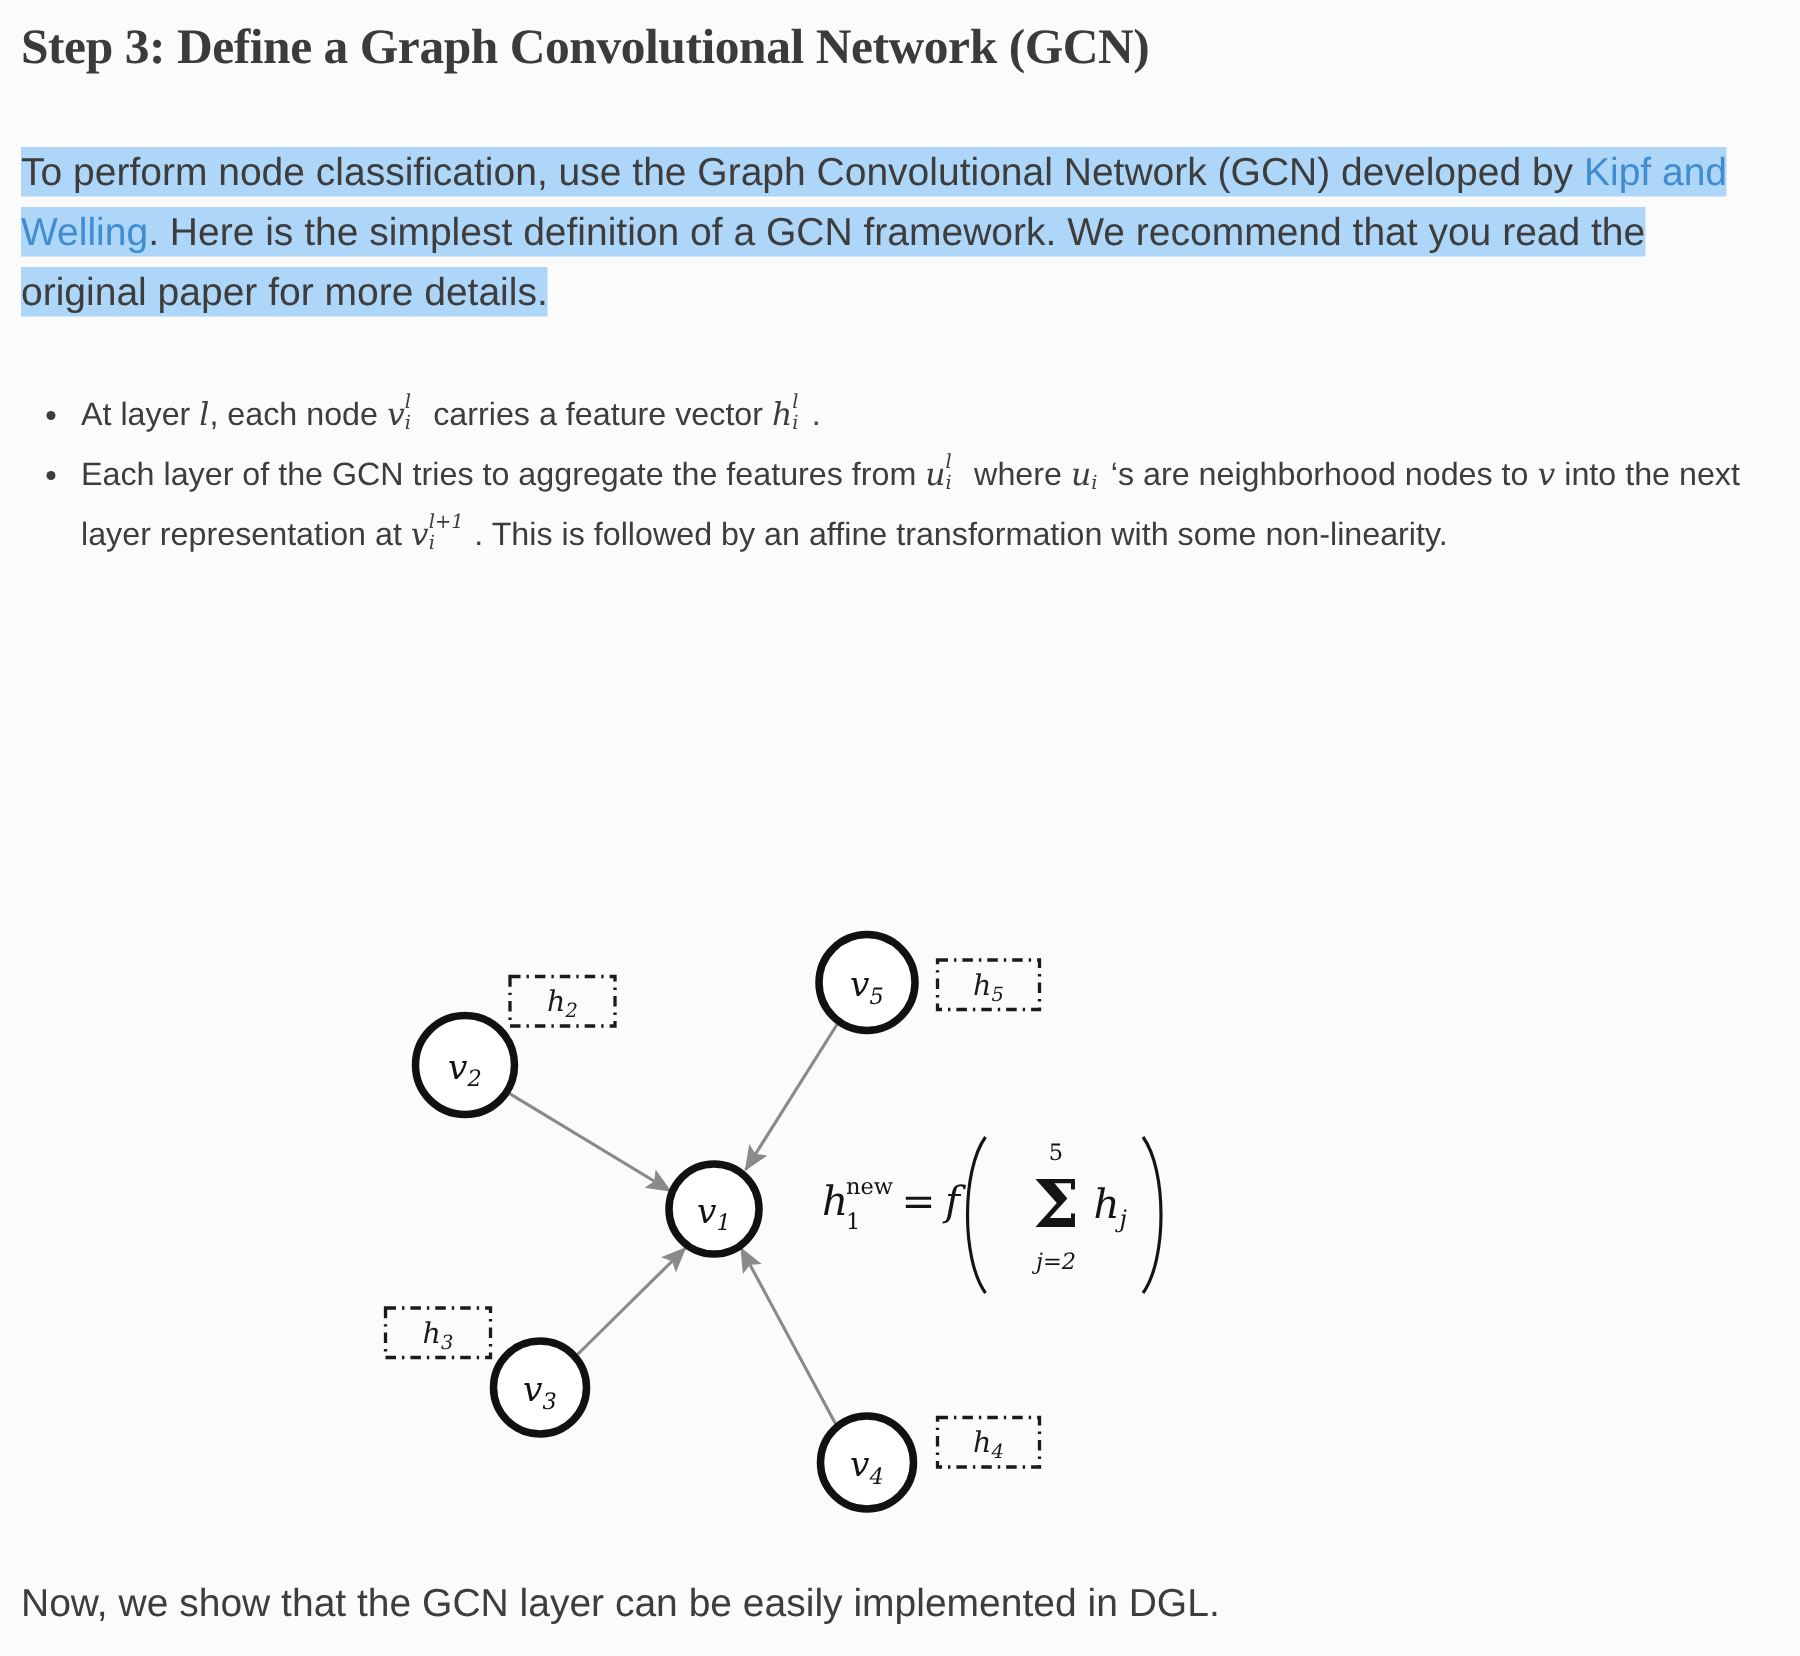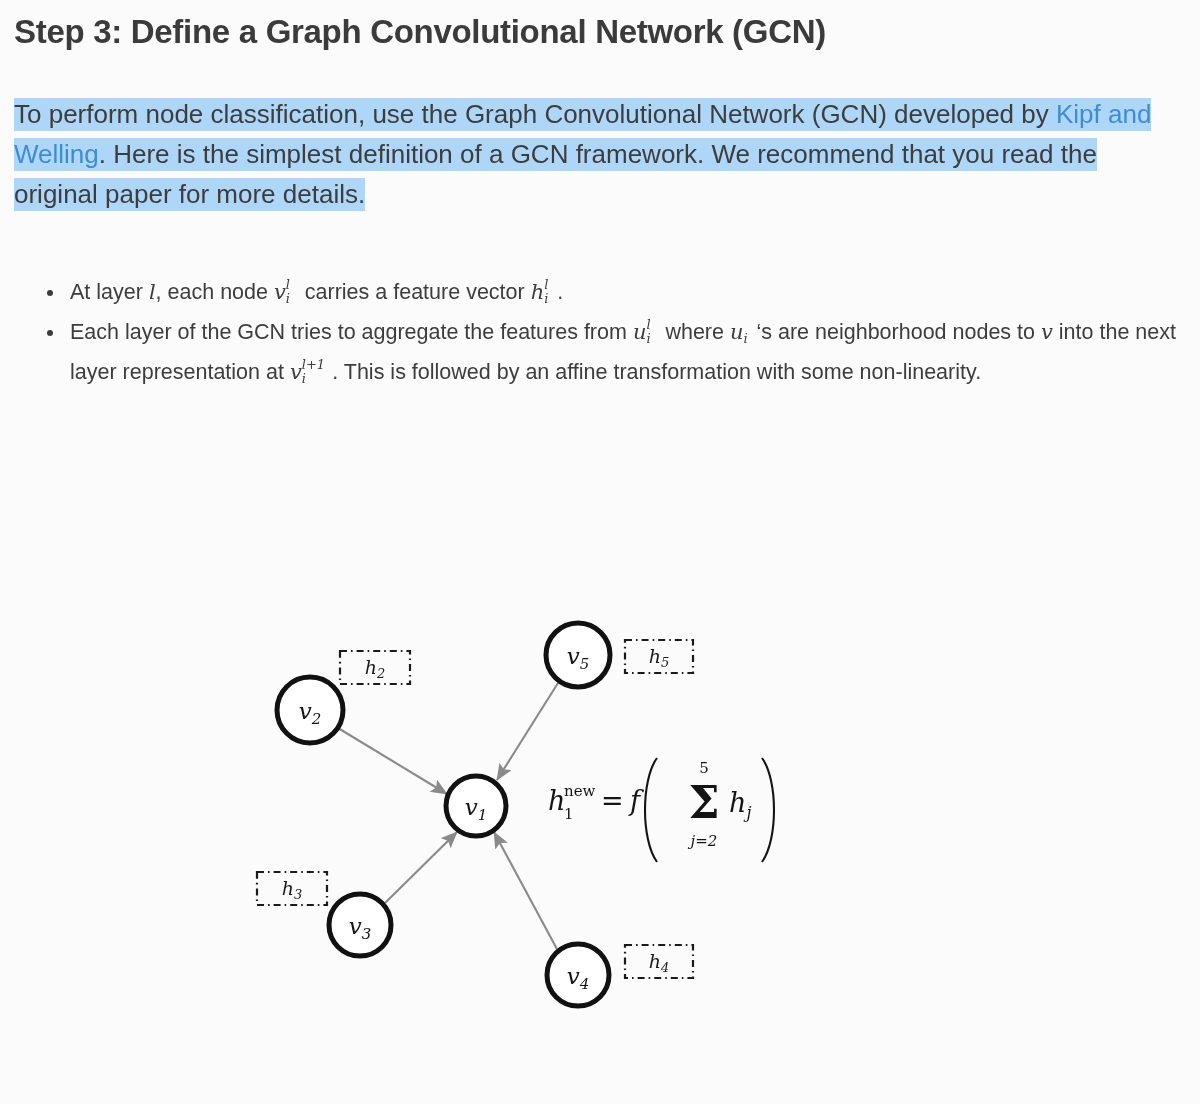--- a/index.html
+++ b/index.html
@@ -22,21 +22,21 @@
     height: 1104px;
     padding: 0;
   }
 
   
   .doc-heading {
     position: absolute;
     left: 14px;
     top: 12px;
     width: 1160px;
-    font-family: Liberation Sans, sans-serif;
+    font-family: Liberation Serif, serif;
     font-weight: bold;
     font-size: 33px;
     line-height: 40px;
     letter-spacing: -0.3px;
     color: #3b3b3b;
     white-space: nowrap;
   }
 
   
   .para {
@@ -63,21 +63,21 @@
     color: #3f8dd0;
     text-decoration: none;
   }
 
   
   .bullets {
     position: absolute;
     left: 14px;
     top: 256px;
     width: 1160px;
-    margin: 16px;
+    margin: 0;
     padding: 0;
     list-style: none;
   }
   .bullets li {
     position: relative;
     padding-left: 40px;
     font-size: 21.5px;
     line-height: 40px;
     color: #3d3d3d;
   }
@@ -232,14 +232,15 @@
 
         <text x="704" y="177" text-anchor="middle" font-family="DejaVu Serif, Liberation Serif, serif" font-size="15" fill="#141414">5</text>
         <text x="704" y="222" text-anchor="middle" font-family="DejaVu Serif, Liberation Serif, serif" font-weight="bold" font-size="44" fill="#141414">Σ</text>
         <text x="704" y="250" text-anchor="middle" font-family="DejaVu Serif, Liberation Serif, serif" font-style="italic" font-size="15" fill="#141414">j=2</text>
 
         <text x="729" y="216" font-family="DejaVu Serif, Liberation Serif, serif" font-style="italic" font-size="27" fill="#141414">h<tspan font-size="16" dy="6">j</tspan></text>
       </g>
     </svg>
   </div>
 
+  <div class="para end-para">Now, we show that the GCN layer can be easily implemented in DGL.</div>
 
 </div>
 
 </body></html>

